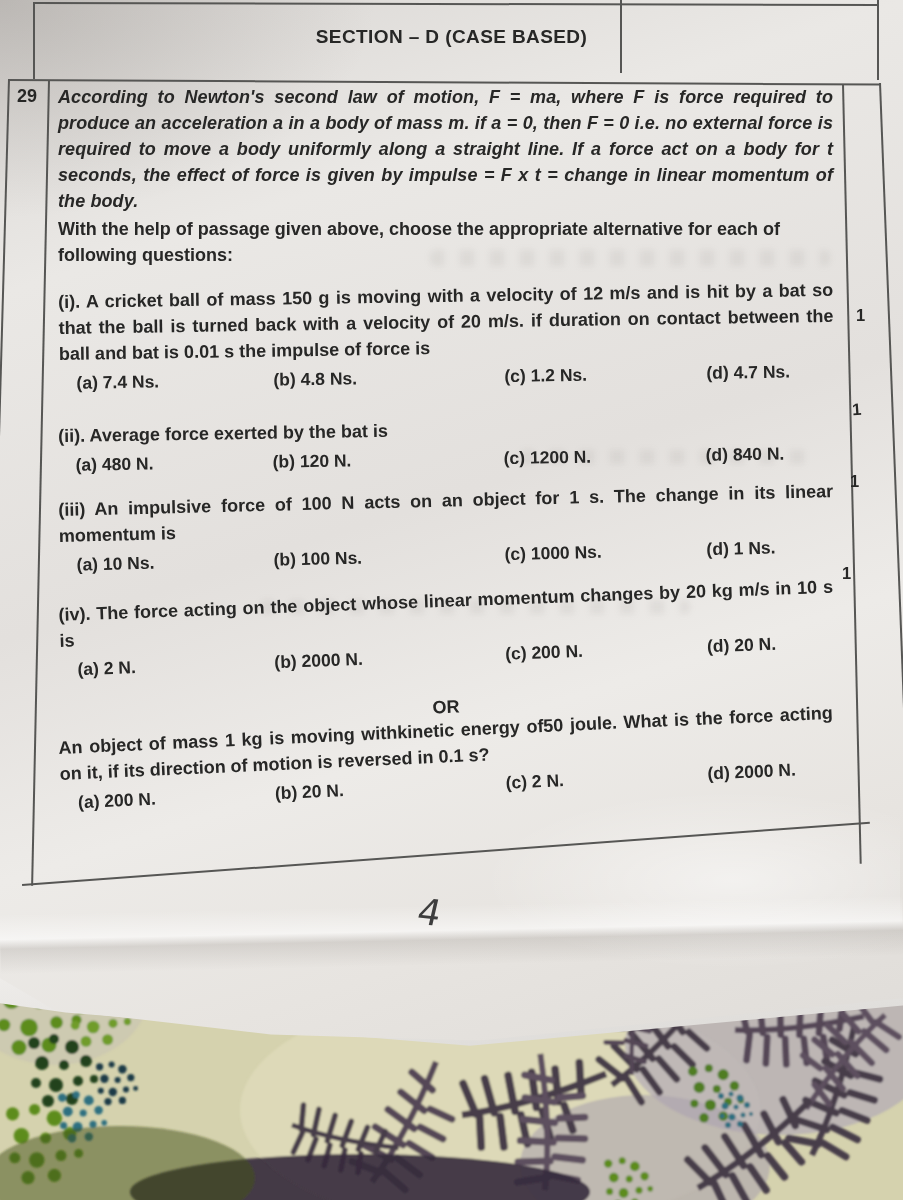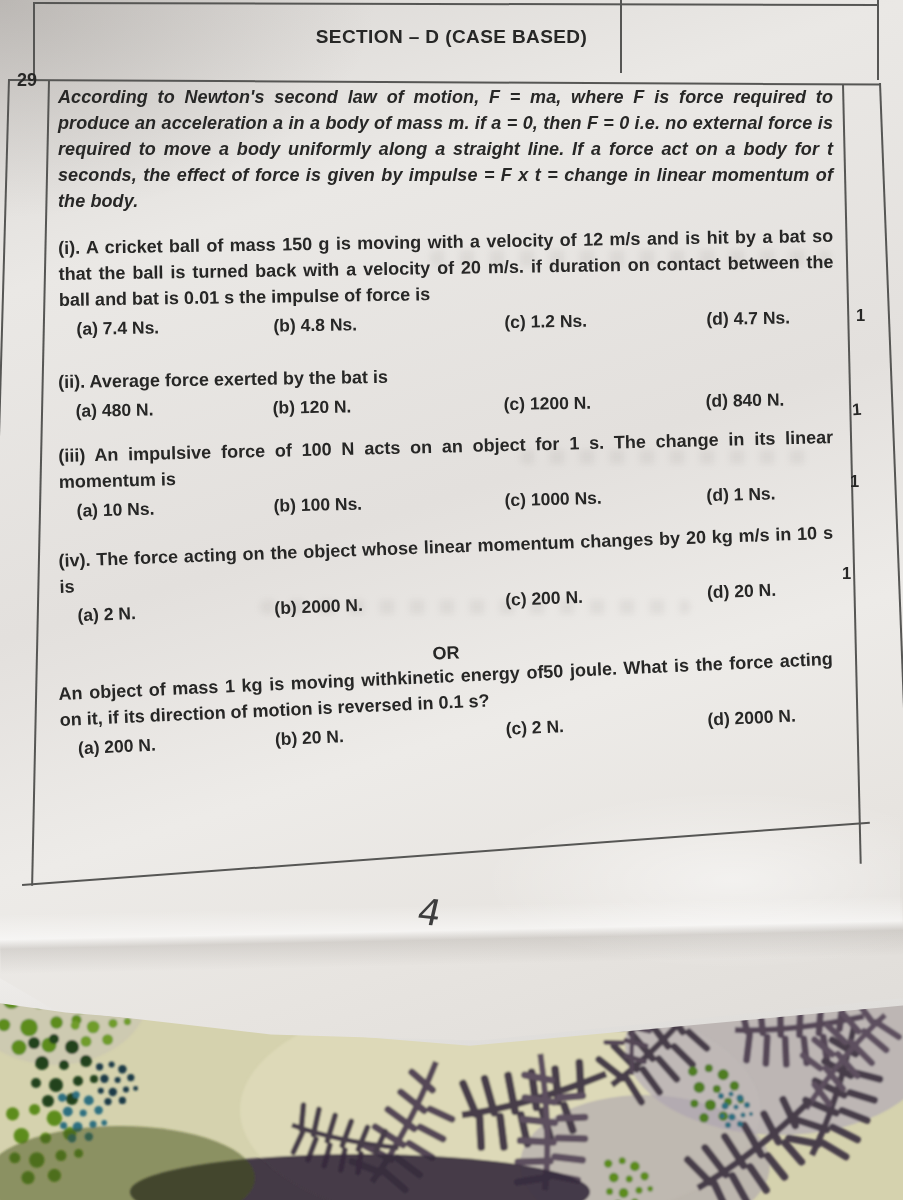--- a/index.html
+++ b/index.html
@@ -16,21 +16,21 @@
     filter:drop-shadow(0 4px 4px rgba(70,64,58,.45));}
   .shade{position:absolute;pointer-events:none;}
   .shade.tl{left:0;top:0;width:380px;height:220px;background:radial-gradient(ellipse at 0% 0%,rgba(110,105,100,.28),rgba(110,105,100,0) 70%);}
   .shade.crease{left:0;top:905px;width:903px;height:60px;transform:rotate(-1.2deg);
     background:linear-gradient(to bottom,rgba(255,255,255,0),rgba(255,255,255,.55) 42%,rgba(140,134,128,.22) 58%,rgba(140,134,128,0));}
   .shade.glow{left:480px;top:790px;width:420px;height:180px;background:radial-gradient(ellipse at 60% 50%,rgba(255,255,255,.5),rgba(255,255,255,0) 70%);}
   .ghost{position:absolute;filter:blur(3px);background:repeating-linear-gradient(90deg,rgba(125,120,114,.10) 0 14px,rgba(125,120,114,0) 14px 30px);border-radius:6px;}
   .ln{position:absolute;background:#565654;}
   .t{font-weight:700;color:#272726;}
   .sec-title{position:absolute;left:0;top:26px;width:903px;text-align:center;font-size:19px;letter-spacing:.4px;}
-  .qnum{position:absolute;left:17px;top:70px;font-size:18px;}
+  .qnum{position:absolute;left:17px;top:86px;font-size:18px;}
   .content{position:absolute;left:58px;top:84px;width:775px;}
   .content p{margin:0;font-size:18px;line-height:26px;}
   .passage{text-align:justify;letter-spacing:.1px;font-style:italic;}
   .instr{margin-top:2px !important;}
   .qblock{transform-origin:left top;}
   .qblock p{text-align:justify;}
   .q1{margin-top:21px;transform:rotate(-0.9deg);}
   .q2{margin-top:27px;transform:rotate(-0.9deg);}
   .q3{margin-top:19px;transform:rotate(-1.4deg);}
   .q4{margin-top:24px;transform:rotate(-2.1deg);}
@@ -129,20 +129,21 @@
 
     <div class="t qnum">29</div>
 
     <div class="t mark" style="left:856px;top:306px;">1</div>
     <div class="t mark" style="left:852px;top:400px;transform:rotate(-4deg);">1</div>
     <div class="t mark" style="left:850px;top:472px;">1</div>
     <div class="t mark" style="left:842px;top:564px;">1</div>
 
     <div class="content">
       <p class="t passage">According to Newton's second law of motion, F = ma, where F is force required to produce an acceleration a in a body of mass m. if a = 0, then F = 0 i.e. no external force is required to move a body uniformly along a straight line. If a force act on a body for t seconds, the effect of force is given by impulse = F x t = change in linear momentum of the body.</p>
+      <p class="t instr">With the help of passage given above, choose the appropriate alternative for each of following questions:</p>
 
       <div class="qblock q1">
         <p class="t">(i). A cricket ball of mass 150 g is moving with a velocity of 12 m/s and is hit by a bat so that the ball is turned back with a velocity of 20 m/s. if duration on contact between the ball and bat is 0.01 s the impulse of force is</p>
         <div class="t opts">
           <span class="o1">(a) 7.4 Ns.</span>
           <span class="o2">(b) 4.8 Ns.</span>
           <span class="o3">(c) 1.2 Ns.</span>
           <span class="o4">(d) 4.7 Ns.</span>
         </div>
       </div>

